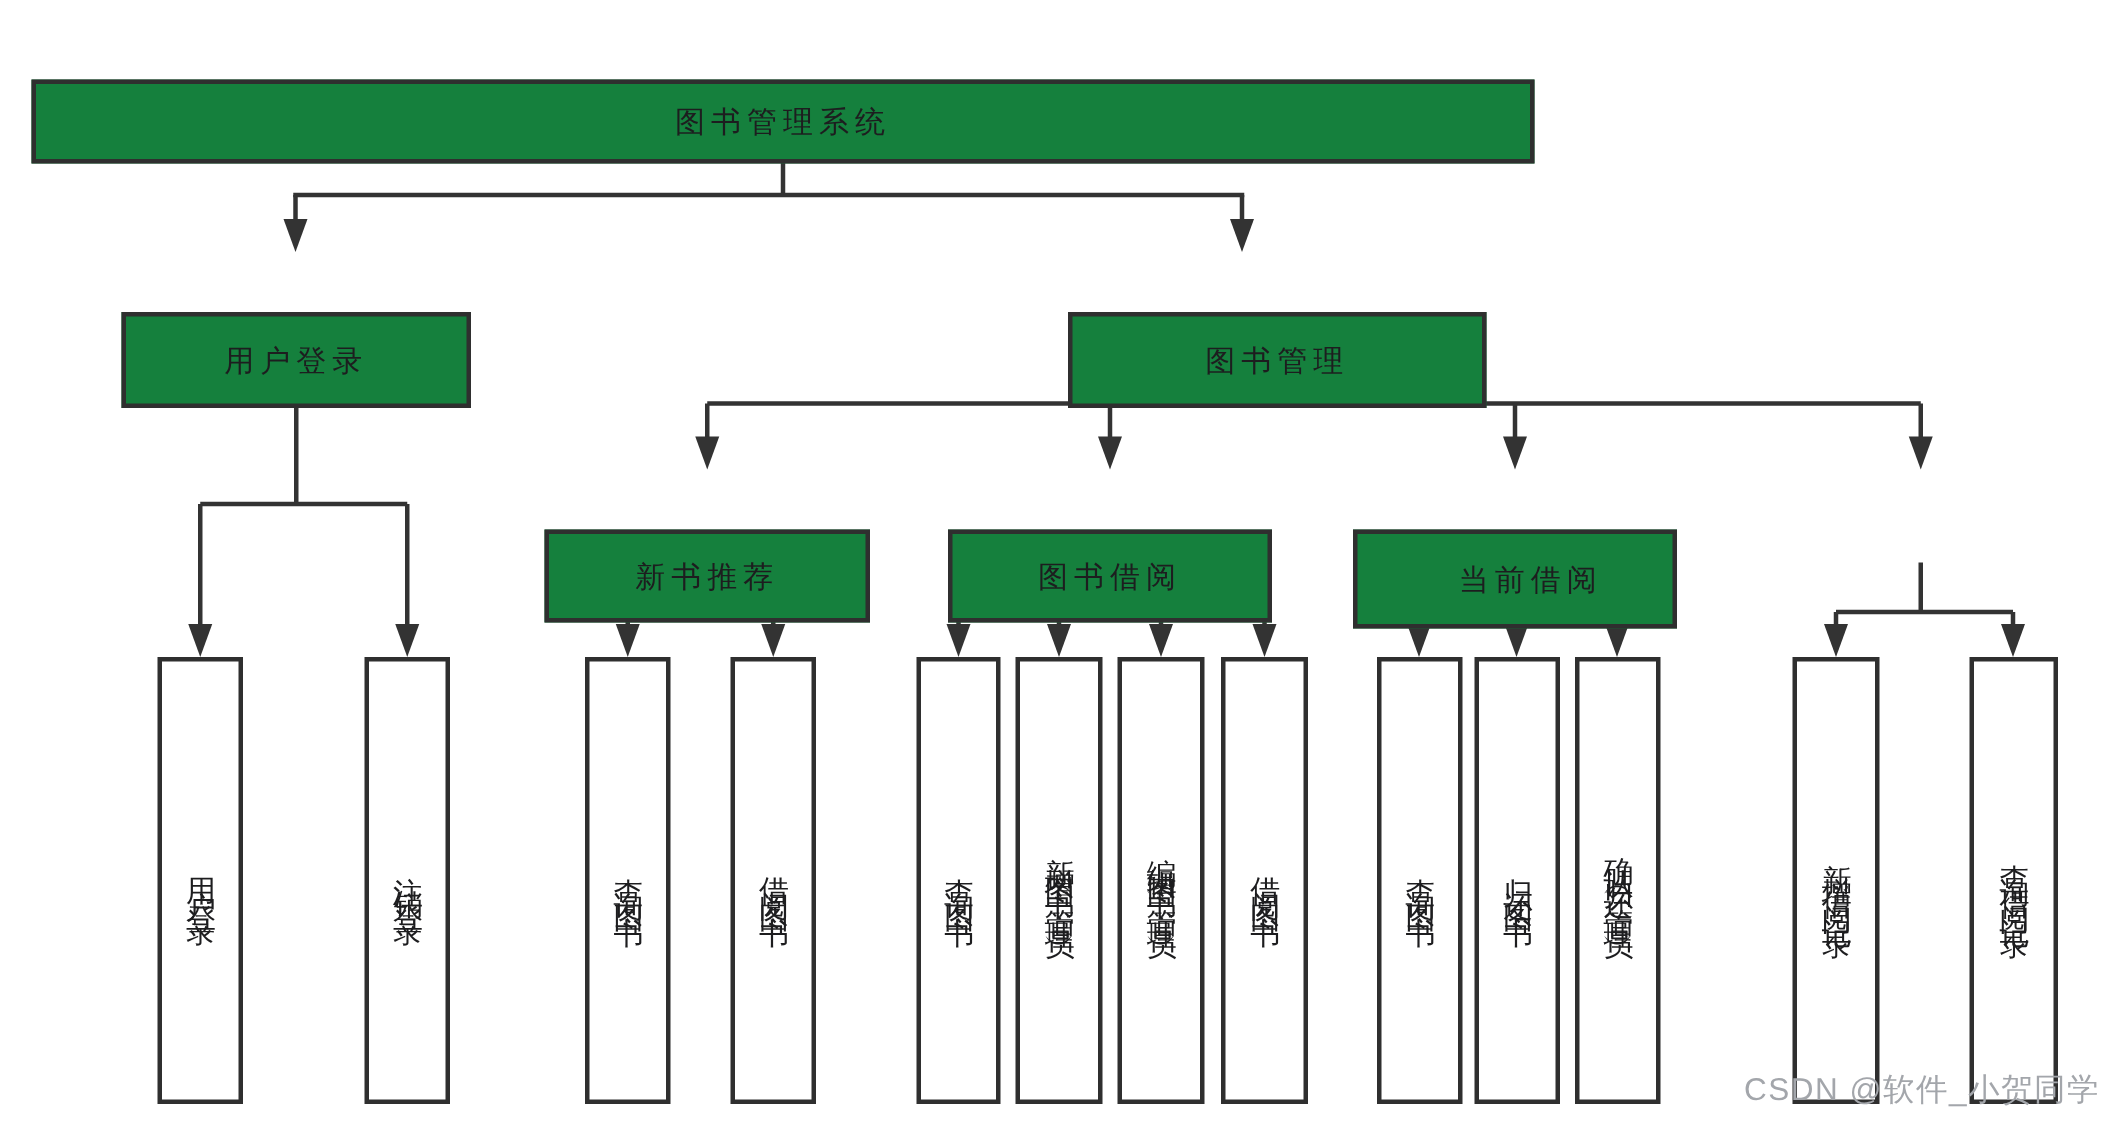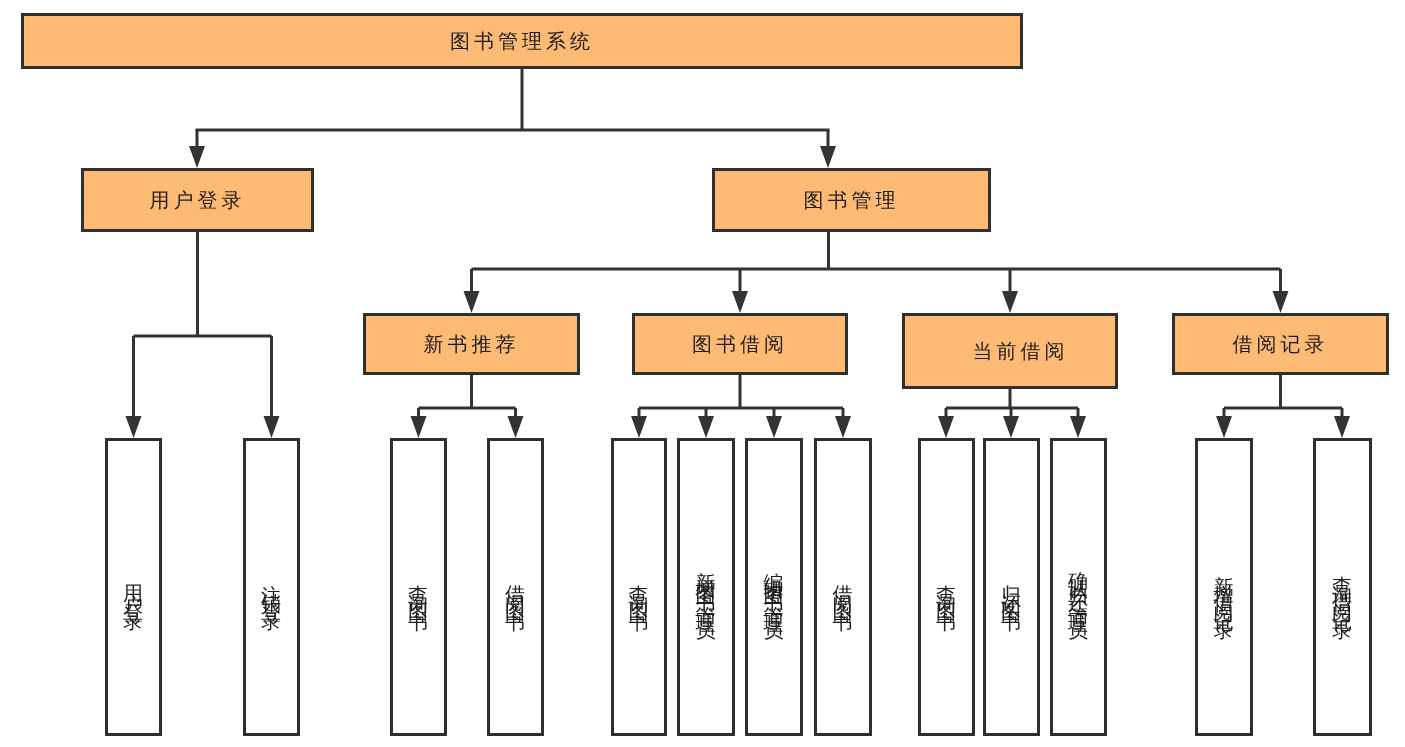--- a/index.html
+++ b/index.html
@@ -9,26 +9,27 @@
     width:1405px;height:747px;
     background:#ffffff;
     font-family:"Liberation Sans","DejaVu Sans",sans-serif;
     overflow:hidden;
   }
   .wires{position:absolute;left:0;top:0;width:1405px;height:747px;}
   .node-h{
     position:absolute;
     box-sizing:border-box;
     border:3px solid #2f2f2f;
-    background:#fdba74;
+    background:#15803d;
     display:flex;align-items:center;justify-content:center;
     font-size:20px;letter-spacing:4px;
     color:#1d1d1f;
     z-index:2;
     white-space:nowrap;
+    margin-top:40px;
   }
   .node-v{
     position:absolute;
     box-sizing:border-box;
     border:3px solid #2f2f2f;
     background:#ffffff;
     display:flex;align-items:center;justify-content:center;
     writing-mode:vertical-rl;
     text-orientation:mixed;
     font-size:20px;letter-spacing:9px;
@@ -111,35 +112,35 @@
     </g>
   </svg>
 
   <div class="node-h" style="left:21px;top:13px;width:1002px;height:56px;">图书管理系统</div>
 
   <div class="node-h" style="left:81px;top:168px;width:233px;height:64px;">用户登录</div>
   <div class="node-h" style="left:712px;top:168px;width:279px;height:64px;">图书管理</div>
 
   <div class="node-h" style="left:363px;top:313px;width:217px;height:62px;text-align:right;">新书推荐</div>
   <div class="node-h" style="left:632px;top:313px;width:216px;height:62px;">图书借阅</div>
-  <div class="node-h" style="left:902px;top:313px;width:216px;height:76px;padding-left:21px;">当前借阅</div>
-  <div class="node-h" style="left:1172px;top:313px;width:217px;height:62px;">借阅记录</div>
+  <div class="node-h" style="left:902px;top:313px;width:216px;height:66px;padding-left:21px;">当前借阅</div>
 
   <div class="node-v" style="left:105px;top:438px;width:57px;height:298px;">用户登录</div>
   <div class="node-v" style="left:243px;top:438px;width:57px;height:298px;">注销登录</div>
 
   <div class="node-v" style="left:390px;top:438px;width:57px;height:298px;">查询图书</div>
   <div class="node-v" style="left:487px;top:438px;width:57px;height:298px;">借阅图书</div>
 
   <div class="node-v" style="left:611px;top:438px;width:56px;height:298px;">查询图书</div>
   <div class="node-v" style="left:677px;top:438px;width:58px;height:298px;letter-spacing:7px;">新增图书（管理员）</div>
   <div class="node-v" style="left:745px;top:438px;width:58px;height:298px;letter-spacing:7px;">编辑图书（管理员）</div>
   <div class="node-v" style="left:814px;top:438px;width:58px;height:298px;">借阅图书</div>
 
   <div class="node-v" style="left:918px;top:438px;width:57px;height:298px;">查询图书</div>
   <div class="node-v" style="left:983px;top:438px;width:57px;height:298px;">归还图书</div>
   <div class="node-v" style="left:1050px;top:438px;width:57px;height:298px;letter-spacing:7px;">确认归还（管理员）</div>
 
   <div class="node-v" style="left:1195px;top:438px;width:58px;height:298px;">新增借阅记录</div>
   <div class="node-v" style="left:1313px;top:438px;width:59px;height:298px;">查询借阅记录</div>
 
+  <div class="watermark">CSDN @软件_小贺同学</div>
 
 </div>
 
 </body></html>

